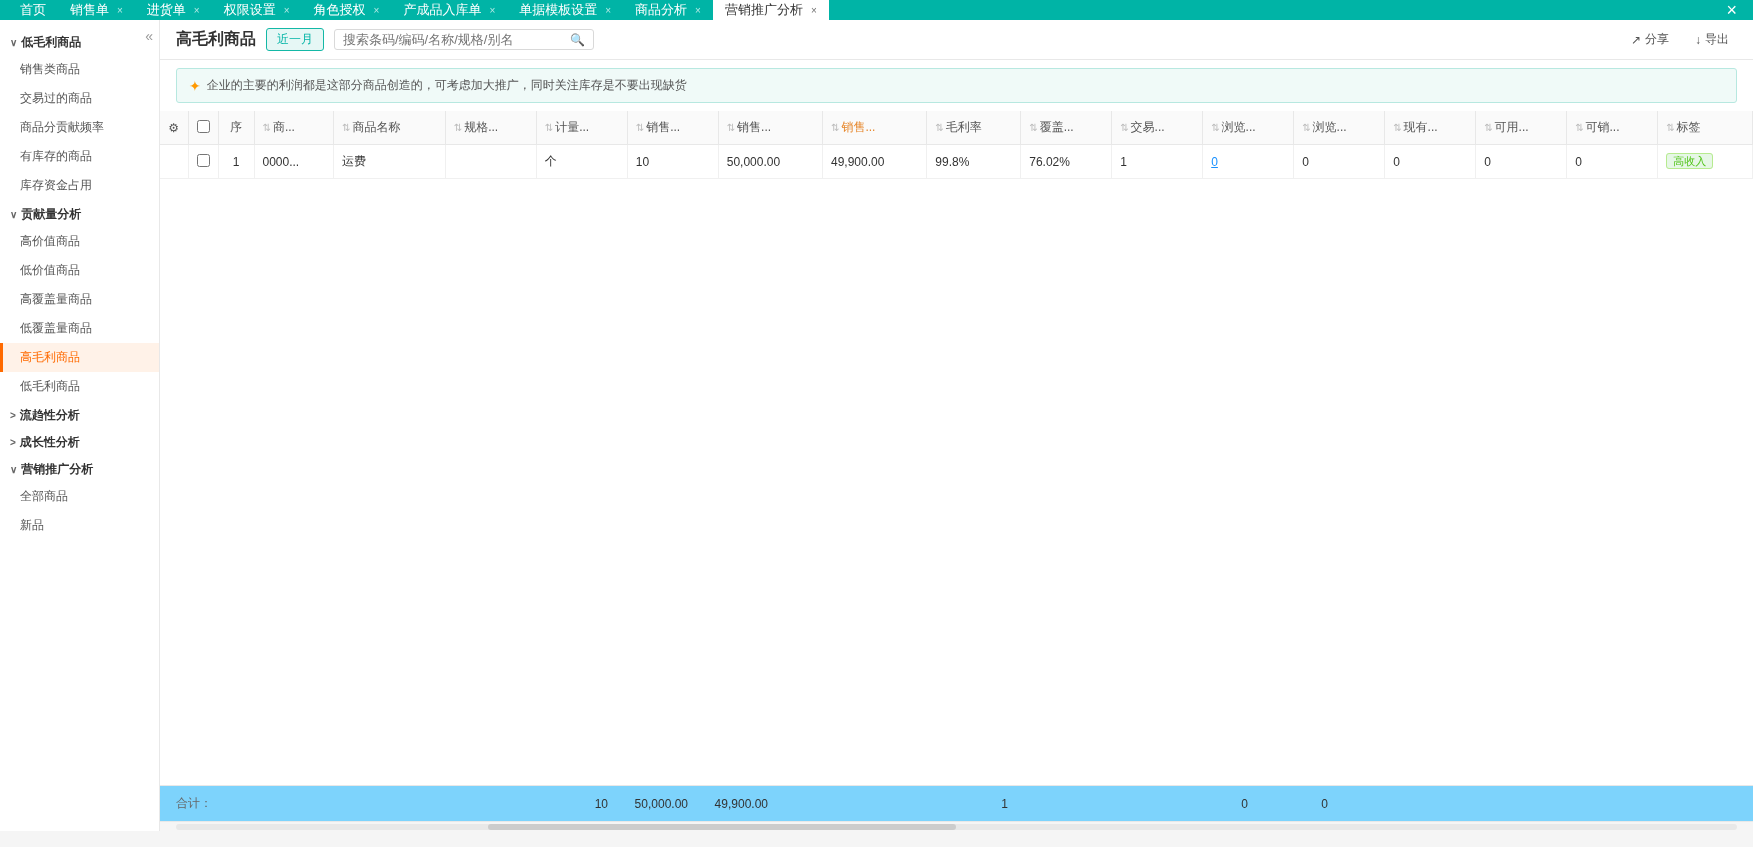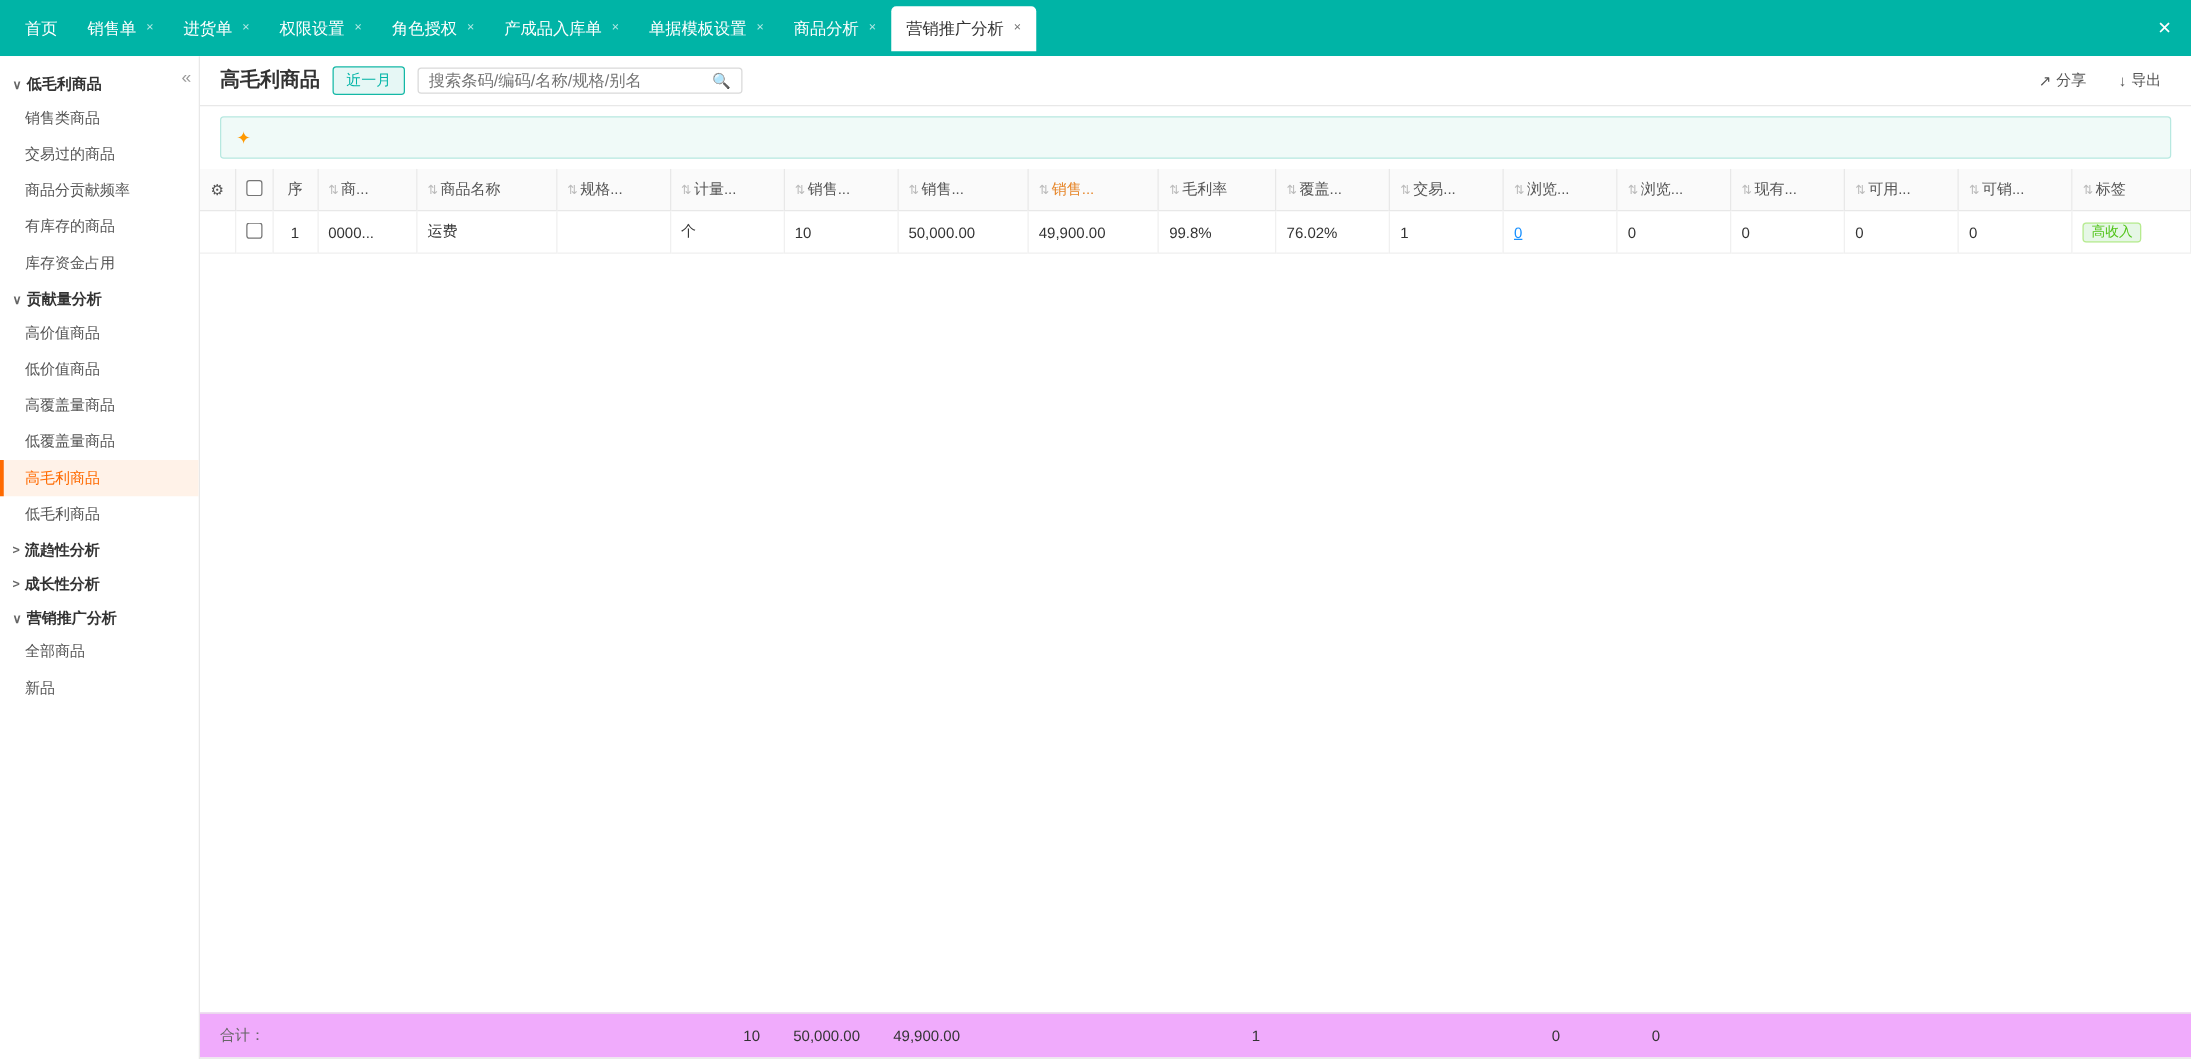--- a/index.html
+++ b/index.html
@@ -3,21 +3,21 @@
   <meta charset="utf-8">
   <style>
     * { box-sizing: border-box; margin: 0; padding: 0; }
     body { font-family: 'Microsoft YaHei', Arial, sans-serif; font-size: 12px; background: #f5f5f5; overflow: hidden; }
 
     
     .top-nav {
       display: flex;
       align-items: center;
       background: #00b4a6;
-      height: 45px;
+      height: 20px;
       padding: 0 8px;
       gap: 0;
       color: #fff;
     }
     .nav-item {
       display: flex;
       align-items: center;
       padding: 0 12px;
       height: 36px;
       cursor: pointer;
@@ -213,21 +213,21 @@
       margin-top: 16px;
     }
     .col-num { text-align: center; width: 36px; }
     .col-check { width: 28px; text-align: center; }
     .col-settings { width: 28px; text-align: center; }
 
     
     .table-footer {
       display: flex;
       align-items: center;
-      background: #f0abfc;
+      background: #7dd3fc;
       border-top: 1px solid #e8e8e8;
       padding: 8px 16px;
       font-size: 12px;
       color: #555;
       gap: 0;
       min-height: 36px;
     }
     .footer-label { color: #666; min-width: 80px; }
     .footer-cell {
       min-width: 80px;
@@ -363,20 +363,21 @@
         <span>分享</span>
       </div>
       <div class="header-action-btn">
         <span>↓</span>
         <span>导出</span>
       </div>
     </div>
 
     <div class="info-banner">
       <span class="info-icon">✦</span>
+      <span>企业的主要的利润都是这部分商品创造的，可考虑加大推广，同时关注库存是不要出现缺货</span>
     </div>
 
     <div class="table-wrapper">
       <table>
         <thead>
           <tr>
             <th class="col-settings">⚙</th>
             <th class="col-check"><input type="checkbox" style=""></th>
             <th class="col-num">序</th>
             <th><span class="sort-icon">⇅</span><span>商...</span></th>

